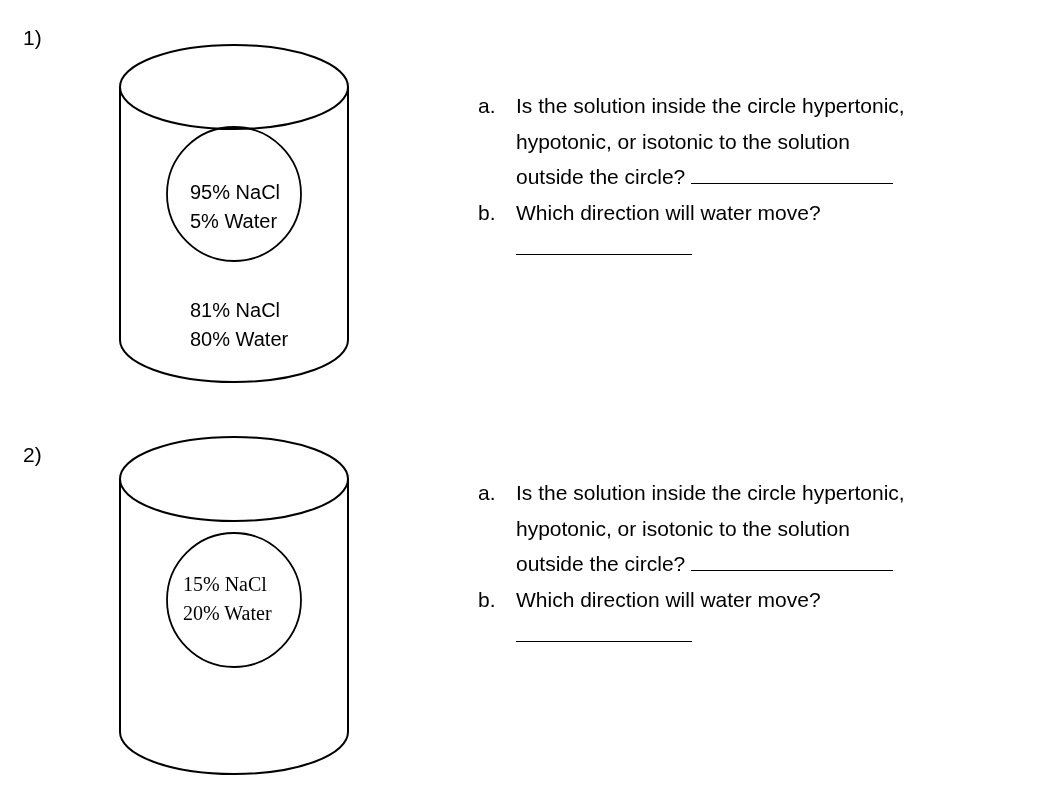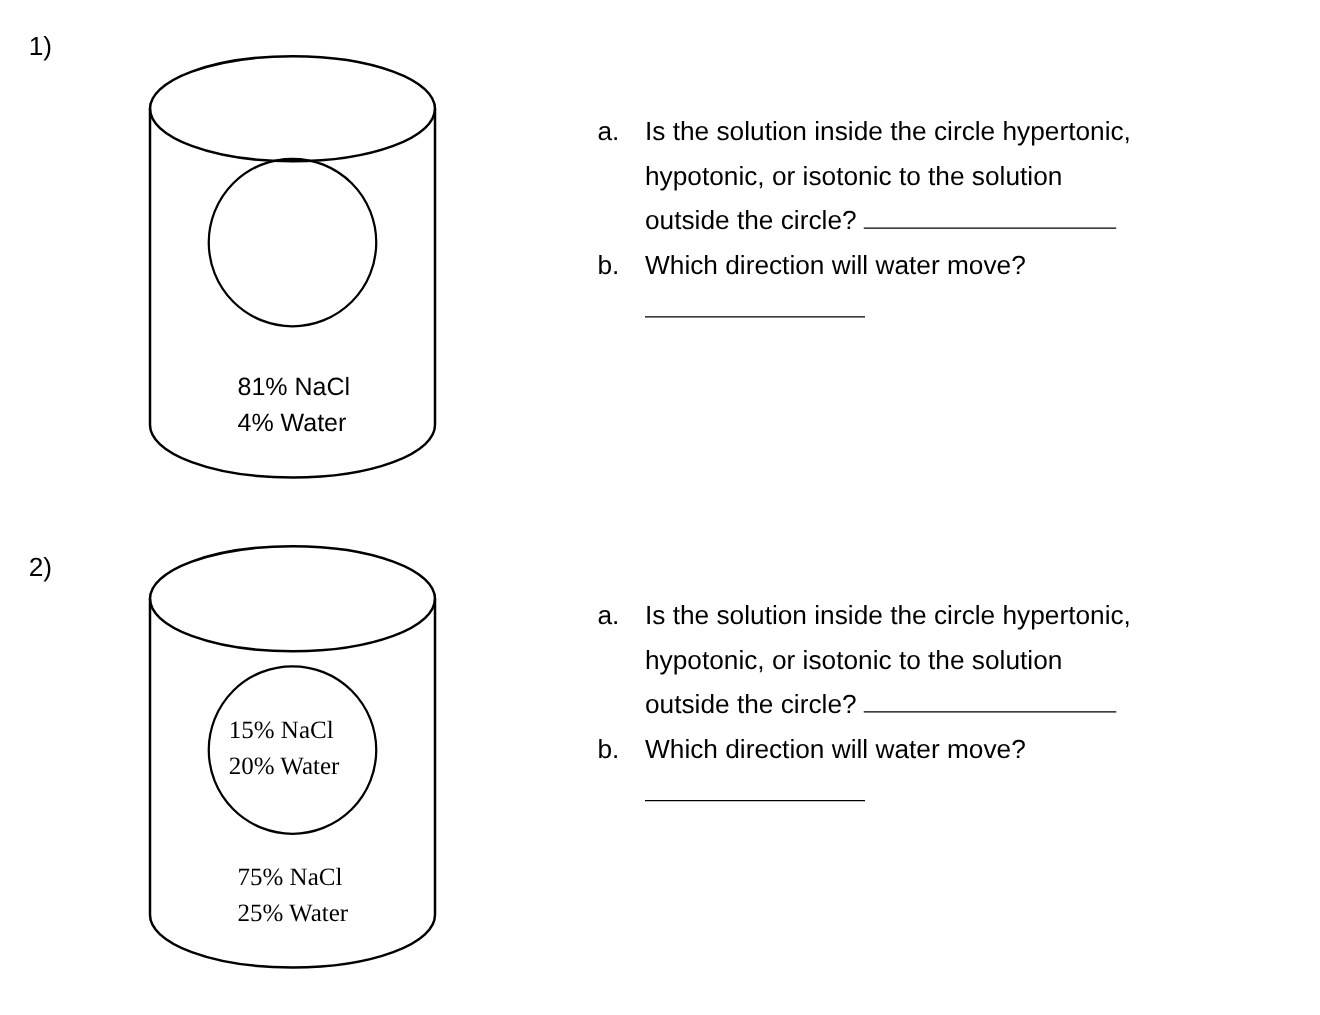--- a/index.html
+++ b/index.html
@@ -18,23 +18,27 @@
 <body>
 
 <div>
   <div class="num" style="left:23px;top:26px;">1)</div>
   <div class="cyl" style="top:44px;">
     <svg width="234" height="342" viewBox="0 0 234 342">
       <ellipse cx="116" cy="43" rx="114" ry="42" fill="none" stroke="#000" stroke-width="2"></ellipse>
       <path d="M2 43 L2 296 A114 42 0 0 0 230 296 L230 43" fill="none" stroke="#000" stroke-width="2"></path>
       <circle cx="116" cy="150" r="67" fill="none" stroke="#000" stroke-width="1.8"></circle>
     </svg>
+    <div class="lbl" style="left:72px;top:134px;">
+      <div>95% NaCl</div>
+      <div>5% Water</div>
+    </div>
     <div class="lbl" style="left:72px;top:252px;">
       <div>81% NaCl</div>
-      <div>4% Water</div>
+      <div>80% Water</div>
     </div>
   </div>
   <div class="q" style="top:88px;">
     <div class="row">
       <span class="mk">a.</span>
       <div>Is the solution inside the circle hypertonic,</div>
       <div>hypotonic, or isotonic to the solution</div>
       <div><span>outside the circle?</span>&nbsp;<span class="blank" style="width:202px;"></span></div>
     </div>
     <div class="row">
@@ -50,24 +54,20 @@
   <div class="cyl" style="top:436px;font-family:Liberation Serif, serif;">
     <svg width="234" height="342" viewBox="0 0 234 342">
       <ellipse cx="116" cy="43" rx="114" ry="42" fill="none" stroke="#000" stroke-width="2"></ellipse>
       <path d="M2 43 L2 296 A114 42 0 0 0 230 296 L230 43" fill="none" stroke="#000" stroke-width="2"></path>
       <circle cx="116" cy="164" r="67" fill="none" stroke="#000" stroke-width="1.8"></circle>
     </svg>
     <div class="lbl" style="left:65px;top:134px;">
       <div>15% NaCl</div>
       <div>20% Water</div>
     </div>
-    <div class="lbl" style="left:72px;top:252px;">
-      <div>75% NaCl</div>
-      <div>25% Water</div>
-    </div>
   </div>
   <div class="q" style="top:475px;">
     <div class="row">
       <span class="mk">a.</span>
       <div>Is the solution inside the circle hypertonic,</div>
       <div>hypotonic, or isotonic to the solution</div>
       <div><span>outside the circle?</span>&nbsp;<span class="blank" style="width:202px;"></span></div>
     </div>
     <div class="row">
       <span class="mk">b.</span>

